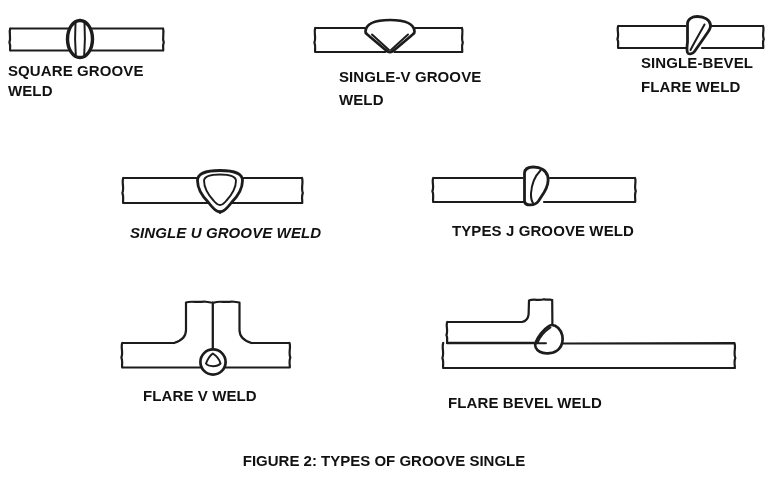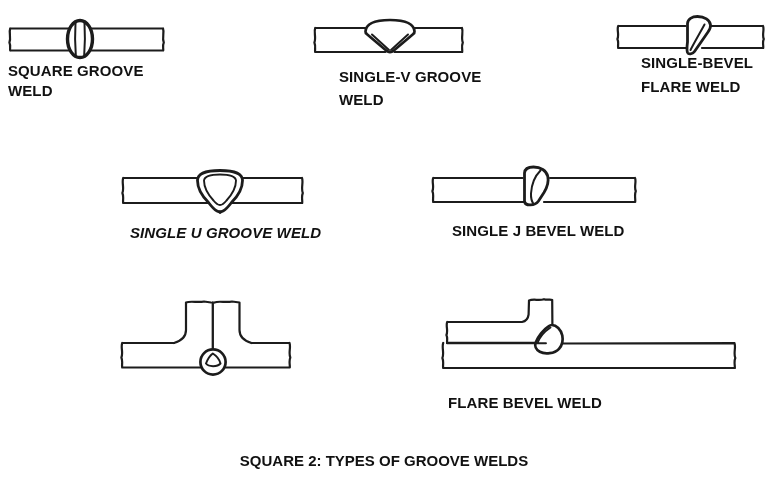--- a/index.html
+++ b/index.html
@@ -94,51 +94,54 @@
   <div class="fig" style="left:428px;top:160px;">
     <svg width="212" height="52" viewBox="0 0 212 52">
       <path class="ln" stroke-width="2.2" d="M5.2 18 L94.5 18 M122 18 L207 18 M5.2 42 L97 42 M116 42 L207.2 42
         M5.2 18 C3.6 21.5,6.4 27,4.4 31 C6 35,4.6 38.5,5.2 42
         M207 18 C208.6 21.5,205.8 27,207.8 31 C206.2 35,207.6 38.5,207.2 42"></path>
       <path class="ln fw" stroke-width="2.8" d="M96.5 41 L96.5 13 C96.8 9,100.5 7,105.5 7 C112.5 7,118.5 10.5,119.8 16.5 C120.8 21,119.3 27,116 32.5 L110.5 41 C107 46,97 46.5,96.5 41 Z"></path>
       <path class="ln" stroke-width="2" d="M112.5 10.5 C107 16,103.5 25,103 33.5 C102.8 37.5,103.5 41,105.5 44"></path>
     </svg>
   </div>
   <div class="lbl" style="left:452px;top:222px;">
-    <span>SINGLE J BEVEL WELD</span>
+    <span>TYPES J GROOVE WELD</span>
   </div>
 
   <div class="fig" style="left:115px;top:293px;">
     <svg width="180" height="92" viewBox="0 0 180 92">
       <path class="ln" stroke-width="2.2" d="M7.2 50 L59 50 M136.5 50 L174.5 50 M7.2 74.5 L86 74.5 M110 74.5 L174.8 74.5
         M7.2 50 C5.6 54,8.4 60,6.4 64.5 C8 68.5,6.6 71.5,7.2 74.5
         M174.5 50 C176.1 54,173.3 60,175.3 64.5 C173.7 68.5,175.1 71.5,174.8 74.5"></path>
       <path class="ln" stroke-width="2.2" d="M71 9.5 L71 37 C71 43.5,67.5 47.5,59 50
         M124.5 9.5 L124.5 37 C124.5 43.5,128 47.5,136.5 50
         M71 9.5 C76 7.5,83 10,89 8.5 L96 9.5
         M99.5 9.5 C104 7.5,111 10,117 8.5 L124.5 9.5"></path>
       <path class="ln" stroke-width="2.3" d="M97.8 9.5 L97.8 57"></path>
       <circle class="ln fw" stroke-width="2.7" cx="98" cy="69" r="12.6"></circle>
       <path class="ln" stroke-width="2" d="M97.8 60.5 C101 62.5,104.5 66.5,105.5 70.5 C102.5 74,93.5 74,91 70.5 C92.5 66.5,95 62.5,97.8 60.5 Z"></path>
     </svg>
+  </div>
+  <div class="lbl" style="left:143px;top:387px;">
+    <span>FLARE V WELD</span>
   </div>
 
   <div class="fig" style="left:435px;top:290px;">
     <svg width="305" height="85" viewBox="0 0 305 85">
       <path class="ln" stroke-width="2.2" d="M12.2 32 L87 32 C91 31.2,93 29,93.6 24.5 L94 10.5
         M94 10.5 C98.5 8.5,104 11,109 9.2 C112.5 10.4,115 8.8,117.2 10
         M117.2 10 L117.4 34.5
         M12.2 32 C10.6 35.5,13.4 41,11.4 45 C13 48.5,11.6 50.5,12.2 53"></path>
       <path class="ln" stroke-width="2.5" d="M12.2 53 L100.5 53"></path>
       <path class="ln" stroke-width="2.2" d="M127.5 53.5 L299.5 53.2 M8.2 78 L300 78
         M8.2 53 C6.6 57,9.4 63.5,7.4 68 C9 72,7.6 75,8.2 78
         M299.5 53.2 C301.1 57,298.3 63.5,300.3 68 C298.7 72,300.1 75,299.8 78"></path>
       <path class="ln fw" stroke-width="2.7" d="M116.5 35 C121.5 34.8,126 39.5,127.3 45.5 C128.3 50.5,127 55.5,124 58.8 C119.5 63.6,110 64.6,104.8 61.8 C100.8 59.6,99.3 55.8,100.8 52.2 C103 46.5,108.5 39.5,113.5 36.3 C114.5 35.6,115.5 35,116.5 35 Z"></path>
       <path class="ln" stroke-width="1.9" d="M115.5 37.5 C109.5 41.5,104.5 47.5,102.5 53 M101 53.3 L111 53.3"></path>
     </svg>
   </div>
   <div class="lbl" style="left:448px;top:394px;">
     <span>FLARE BEVEL WELD</span>
   </div>
 
-  <div id="caption">SQUARE 2: TYPES OF GROOVE WELDS</div>
+  <div id="caption">FIGURE 2: TYPES OF GROOVE SINGLE</div>
 
 </div>
 
 </body></html>

